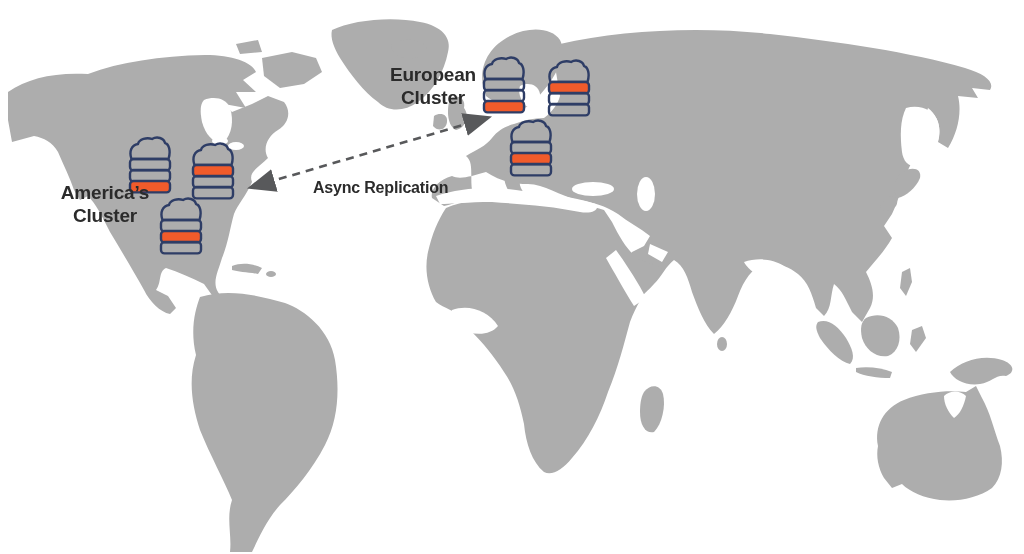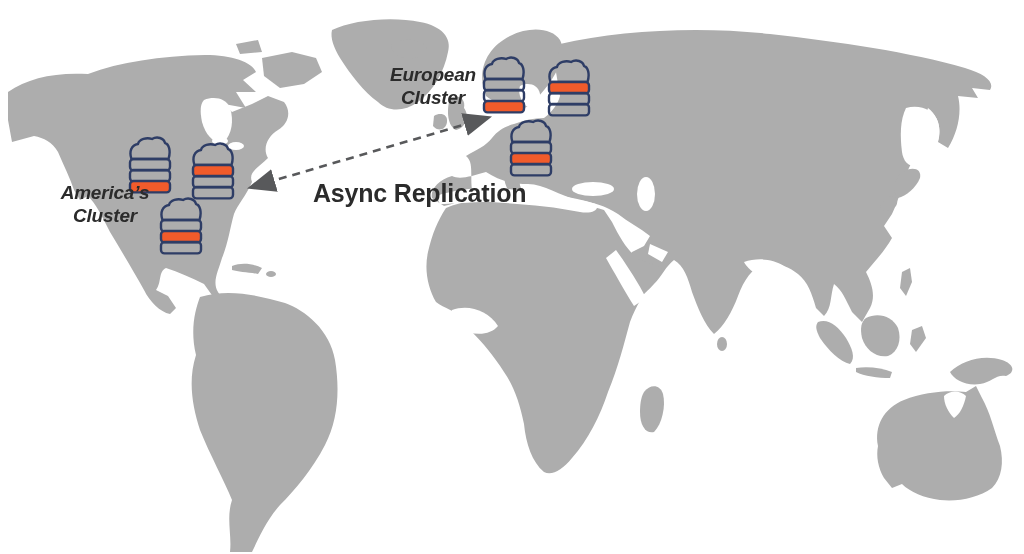--- a/index.html
+++ b/index.html
@@ -2,22 +2,22 @@
 <html><head>
 <meta charset="utf-8">
 <style>
   html,body{margin:0;padding:0;background:#fff;}
   .stage{position:relative;width:1024px;height:554px;overflow:hidden;background:#fff;
          font-family:"Liberation Sans","DejaVu Sans",sans-serif;}
   .stage svg{position:absolute;left:0;top:0;}
   .land{fill:#adadad;}
   .sea{fill:#ffffff;}
   .cluster-label{position:absolute;text-align:center;font-weight:bold;font-size:19px;
-                 line-height:1.22;color:#2b2b2b;letter-spacing:-0.2px;font-style:italic;}
-  .arrow-label{position:absolute;font-weight:bold;font-size:25px;color:#2b2b2b;
+                 line-height:1.22;color:#2b2b2b;letter-spacing:-0.2px;}
+  .arrow-label{position:absolute;font-weight:bold;font-size:16px;color:#2b2b2b;
                letter-spacing:-0.2px;white-space:nowrap;}
   .db-icon{position:absolute;width:46px;height:58px;}
 </style>
 </head>
 <body>
 
 <div class="stage">
 
   <svg width="1024" height="554" viewBox="0 0 1024 554" aria-hidden="true">
 

